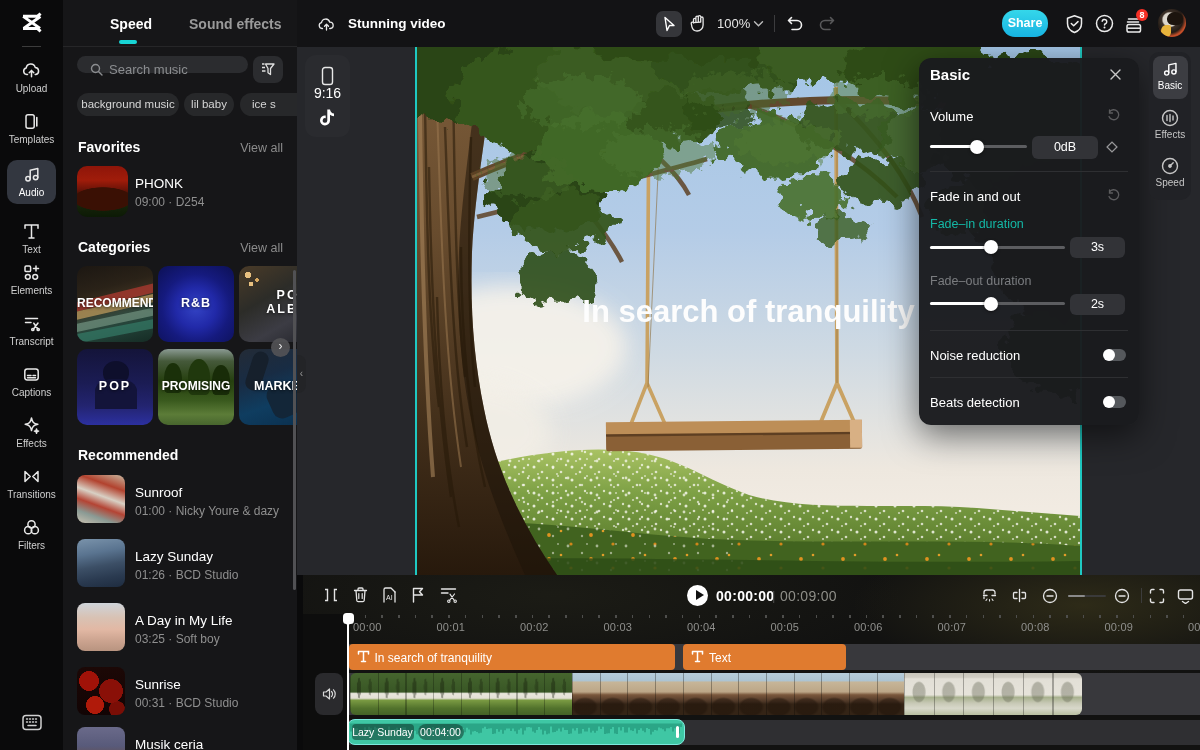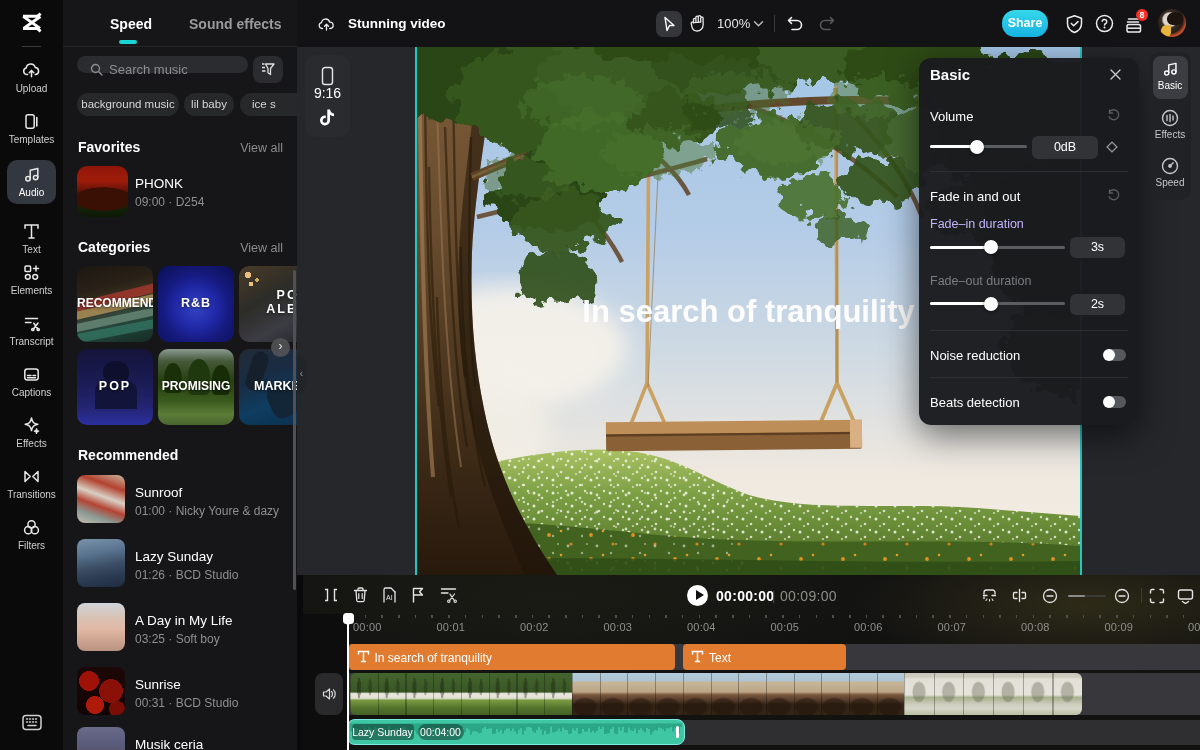--- a/index.html
+++ b/index.html
@@ -197,21 +197,21 @@
       <div class="abs" style="left:51px;top:81.5px;width:14px;height:14px;background:#fff;border-radius:50%;box-shadow:0 1px 3px rgba(0,0,0,.5)"></div>
       <div class="abs" style="left:113px;top:78px;width:66px;height:23px;background:#323337;border-radius:6px;color:#fff;font-size:12.5px;text-align:center;line-height:23px">0dB</div>
       <svg class="abs" style="left:186px;top:82px" width="14" height="14" viewBox="0 0 14 14">
           <rect x="3.5" y="3.5" width="7" height="7" stroke="#98989a" stroke-width="1.3" fill="none" transform="rotate(45 7 7)"></rect>
         </svg>
       <div class="abs" style="left:11px;top:113px;width:198px;height:1px;background:#2e2f32"></div>
       <div class="abs" style="left:11px;top:131px;color:#fff;font-size:13px">Fade in and out</div>
       <svg class="abs" style="left:188px;top:131px" width="13" height="13" viewBox="0 0 13 13">
           <path d="M2.5 3 A5 5 0 1 1 2 7.5 M2.5 1 V4 H5.5" stroke="#5c5c5e" stroke-width="1.3" fill="none" stroke-linecap="round"></path>
         </svg>
-      <div class="abs" style="left:11px;top:159px;color:#c4b5fd;font-size:12.5px">Fade–in duration</div>
+      <div class="abs" style="left:11px;top:159px;color:#14b8a6;font-size:12.5px">Fade–in duration</div>
       <div class="abs" style="left:11px;top:187.5px;width:135px;height:3px;background:#5c5d60;border-radius:2px"></div>
       <div class="abs" style="left:11px;top:187.5px;width:61px;height:3px;background:#ffffff;border-radius:2px"></div>
       <div class="abs" style="left:65px;top:182px;width:14px;height:14px;background:#fff;border-radius:50%;box-shadow:0 1px 3px rgba(0,0,0,.5)"></div>
       <div class="abs" style="left:151px;top:179px;width:55px;height:21px;background:#323337;border-radius:6px;color:#fff;font-size:12.5px;text-align:center;line-height:21px">3s</div>
       <div class="abs" style="left:11px;top:216px;color:#7b7d80;font-size:12.5px">Fade–out duration</div>
       <div class="abs" style="left:11px;top:244px;width:135px;height:3px;background:#5c5d60;border-radius:2px"></div>
       <div class="abs" style="left:11px;top:244px;width:61px;height:3px;background:#ffffff;border-radius:2px"></div>
       <div class="abs" style="left:65px;top:238.5px;width:14px;height:14px;background:#fff;border-radius:50%;box-shadow:0 1px 3px rgba(0,0,0,.5)"></div>
       <div class="abs" style="left:151px;top:235.5px;width:55px;height:21px;background:#323337;border-radius:6px;color:#fff;font-size:12.5px;text-align:center;line-height:21px">2s</div>
       <div class="abs" style="left:11px;top:272px;width:198px;height:1px;background:#2e2f32"></div>

